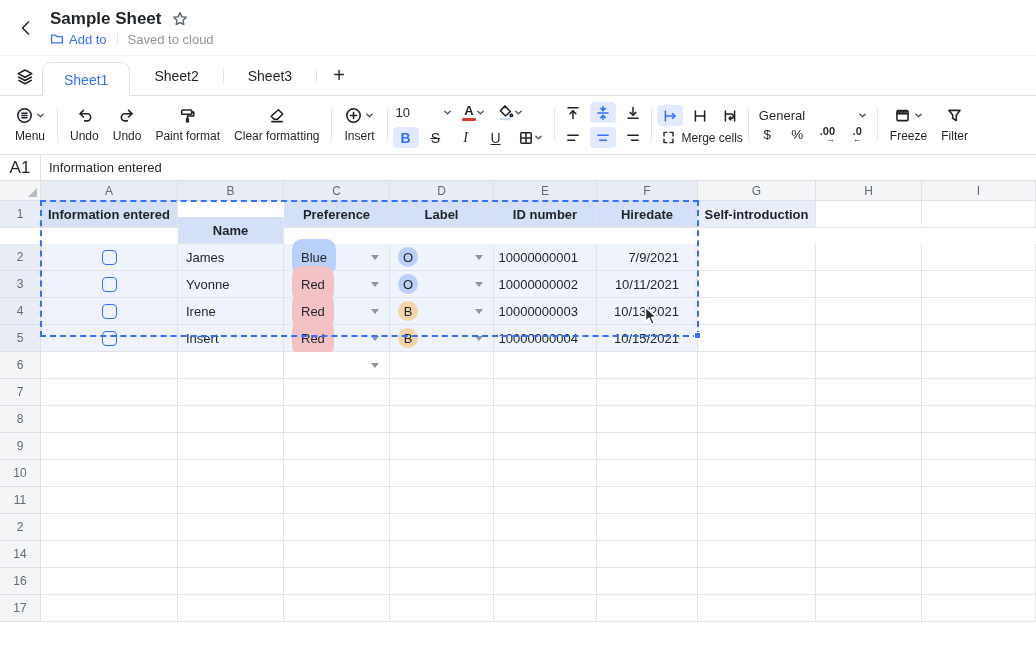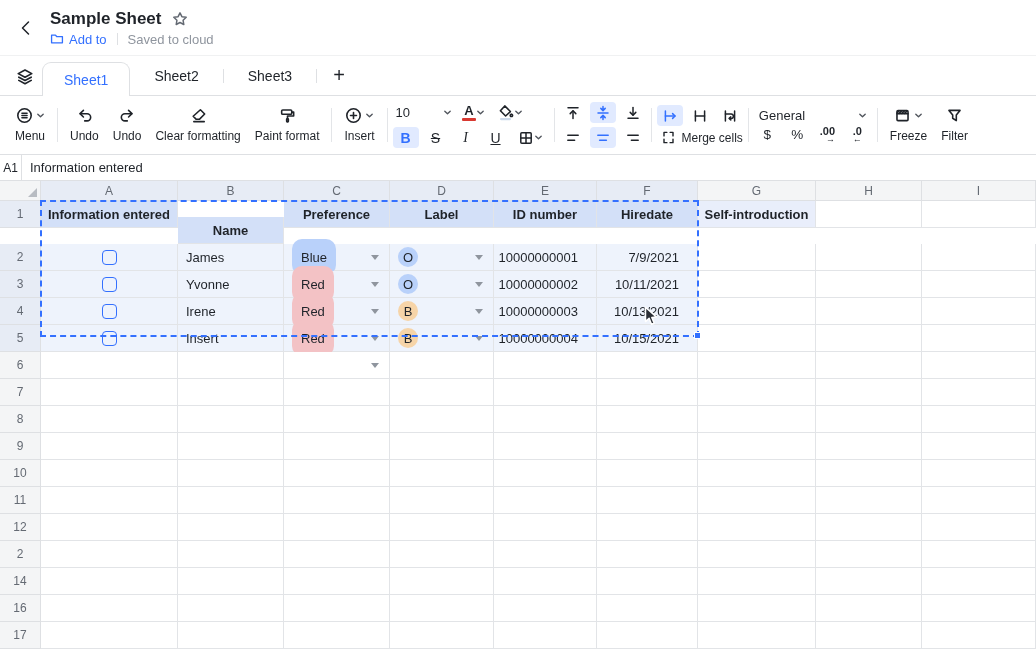--- a/index.html
+++ b/index.html
@@ -55,21 +55,21 @@
   .num-cell{width:27px;display:flex;align-items:center;justify-content:center;font-size:13.5px;color:var(--text-dark)}
   .dec{display:flex;flex-direction:column;line-height:9px;font-size:11px;font-weight:700;color:var(--text-dark)}
   .dec .arr{font-size:9px;font-weight:400;line-height:7px}
   .dec.inc .arr{align-self:flex-end}
   .dec.dcr .arr{align-self:flex-start}
   .merge-label-row{display:flex;align-items:center;gap:6px;font-size:12px;color:var(--text-dark);padding-left:4px}
 
   
   #formula-bar{position:absolute;top:155px;left:0;width:100%;height:26px;border-bottom:1px solid var(--gridline);
     display:flex;align-items:center;background:#fff}
-  .name-box{width:22px;height:100%;display:flex;align-items:center;justify-content:center;font-size:12px;
+  .name-box{width:41px;height:100%;display:flex;align-items:center;justify-content:center;font-size:17px;
     color:var(--text-dark);border-right:1px solid var(--gridline);flex:none}
   .fx-content{padding-left:8px;font-size:13px;color:var(--text-dark)}
 
   
   #grid{position:absolute;top:181px;left:0;width:1036px;bottom:0;overflow:hidden;background:#fff}
   .grow{display:flex}
   .colhead,.rowhead,.corner{background:var(--head-bg);color:var(--text-gray);font-size:12px;display:flex;
     align-items:center;justify-content:center;border-right:1px solid var(--gridline);border-bottom:1px solid var(--gridline);flex:none}
   .colhead{height:20px}
   .corner{width:41px;height:20px;position:relative}
@@ -186,36 +186,36 @@
           <path d="M9 3.2 L12.2 6.3 L9 9.4"></path>
           <path d="M12 6.3 H5.6 a3.4 3.4 0 0 0 0 6.8 H7.8"></path>
         </svg>
       </span>
     <span>Undo</span>
   </div>
 
   <div class="tb-btn">
     <span class="ic">
         <svg width="17" height="17" viewBox="0 0 16 16" stroke-width="1.3">
-          <path d="M9.8 2.6 L13.8 6.6 L8.8 11.6 H5.9 L3 8.7 Z"></path>
-          <path d="M3.6 13.8 H13.4"></path>
-        </svg>
-      </span>
-    <span>Clear formatting</span>
-  </div>
-
-  <div class="tb-btn">
-    <span class="ic">
-        <svg width="17" height="17" viewBox="0 0 16 16" stroke-width="1.3">
           <rect x="2.5" y="2.8" width="9.5" height="4" rx="1"></rect>
           <path d="M12 4.8 h1.8 v3.6 H8 v2.6"></path>
           <rect x="7.2" y="11" width="1.6" height="3" rx="0.5"></rect>
         </svg>
       </span>
     <span>Paint format</span>
+  </div>
+
+  <div class="tb-btn">
+    <span class="ic">
+        <svg width="17" height="17" viewBox="0 0 16 16" stroke-width="1.3">
+          <path d="M9.8 2.6 L13.8 6.6 L8.8 11.6 H5.9 L3 8.7 Z"></path>
+          <path d="M3.6 13.8 H13.4"></path>
+        </svg>
+      </span>
+    <span>Clear formatting</span>
   </div>
 
   <span class="tb-divider"></span>
 
   <div class="tb-btn">
     <span class="ic icon-row">
       <svg width="17" height="17" viewBox="0 0 16 16" stroke-width="1.3">
           <circle cx="8" cy="8" r="6.3"></circle>
           <path d="M8 5.2 V10.8 M5.2 8 H10.8"></path>
         </svg>
@@ -613,32 +613,20 @@
       <div class="cell" style="width: 106px;"></div>
       <div class="cell" style="width: 106px;"></div>
       <div class="cell" style="width: 104px;"></div>
       <div class="cell" style="width: 103px;"></div>
       <div class="cell" style="width: 101px;"></div>
       <div class="cell" style="width: 118px;"></div>
       <div class="cell" style="width: 106px;"></div>
       <div class="cell" style="width: 114px;"></div>
     </div>
     <div class="grow">
-      <div class="rowhead">12</div>
-      <div class="cell" style="width: 137px;"></div>
-      <div class="cell" style="width: 106px;"></div>
-      <div class="cell" style="width: 106px;"></div>
-      <div class="cell" style="width: 104px;"></div>
-      <div class="cell" style="width: 103px;"></div>
-      <div class="cell" style="width: 101px;"></div>
-      <div class="cell" style="width: 118px;"></div>
-      <div class="cell" style="width: 106px;"></div>
-      <div class="cell" style="width: 114px;"></div>
-    </div>
-    <div class="grow">
       <div class="rowhead">2</div>
       <div class="cell" style="width: 137px;"></div>
       <div class="cell" style="width: 106px;"></div>
       <div class="cell" style="width: 106px;"></div>
       <div class="cell" style="width: 104px;"></div>
       <div class="cell" style="width: 103px;"></div>
       <div class="cell" style="width: 101px;"></div>
       <div class="cell" style="width: 118px;"></div>
       <div class="cell" style="width: 106px;"></div>
       <div class="cell" style="width: 114px;"></div>

